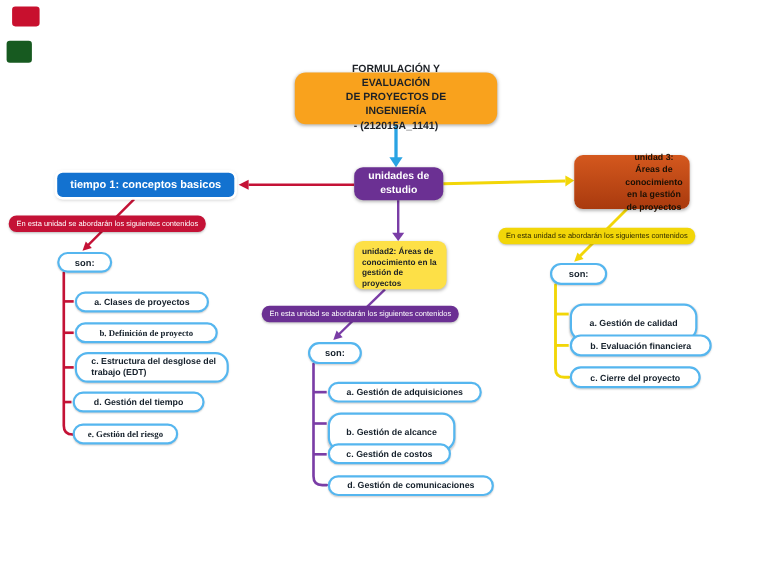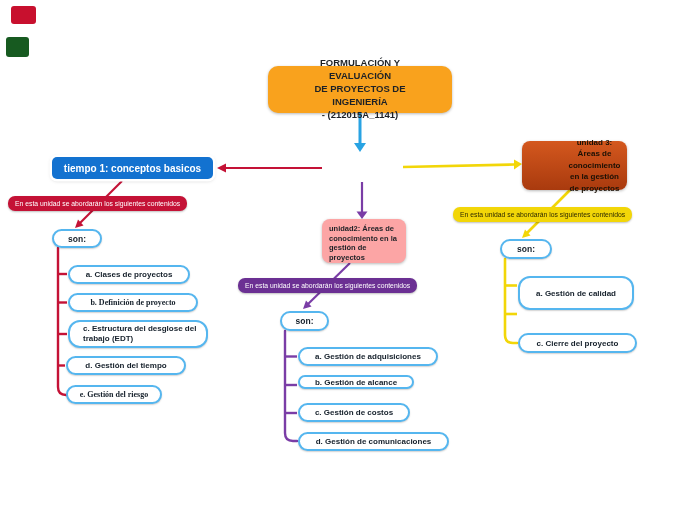--- a/index.html
+++ b/index.html
@@ -11,21 +11,21 @@
   .node{position:absolute;display:flex;align-items:center;justify-content:center;
     text-align:center;box-sizing:border-box;font-weight:bold;}
   .shadow{box-shadow:0 1px 3px rgba(0,0,0,.28);}
   .title-node{background:#F9A21D;border-radius:10px;color:#1d2126;font-size:9.5px;
     line-height:1.35;padding:4px 24px;}
   .title-node span{display:block;}
   .root-node{background:#6B3093;border-radius:8px;color:#ffffff;font-size:9.5px;
     line-height:1.25;padding:3px 4px;}
   .unit1-node{background:#1372D0;border-radius:5px;color:#ffffff;font-size:10px;
     white-space:nowrap;box-shadow:0 0 0 2.5px #ffffff,0 1px 4px rgba(0,0,0,.35);}
-  .unit2-node{background:#fca5a5;border-radius:8px;color:#1d2126;font-size:7.5px;
+  .unit2-node{background:#fde047;border-radius:8px;color:#1d2126;font-size:7.5px;
     line-height:1.28;padding:5px 7px;justify-content:flex-start;text-align:left;
     align-items:flex-start;}
   .unit3-node{background:linear-gradient(#D4581E,#A93A0E);border-radius:8px;color:#1a1005;
     font-size:8px;line-height:1.42;padding:4px 8px;}
   .banner{position:absolute;border-radius:7px;font-size:6.8px;font-weight:normal;
     white-space:nowrap;padding:4px 7px;box-sizing:border-box;display:flex;
     align-items:center;box-shadow:0 1px 2px rgba(0,0,0,.25);}
   .banner-red{background:#C41236;color:#ffffff;}
   .banner-purple{background:#6B3093;color:#ffffff;}
   .banner-yellow{background:#F2D608;color:#2e2a00;}
@@ -84,37 +84,39 @@
   <div class="frag" style="left:6px;top:37px;width:23px;height:20px;background:#175A20;"></div>
 
   <div class="node title-node shadow" style="left:268px;top:66px;width:184px;height:47px;">
     <div>
       <span>FORMULACIÓN Y EVALUACIÓN</span>
       <span>DE PROYECTOS DE INGENIERÍA</span>
       <span>- (212015A_1141)</span>
     </div>
   </div>
 
+  <div class="node root-node shadow" style="left:322px;top:152px;width:81px;height:30px;">unidades de estudio</div>
 
   <div class="node unit1-node" style="left:52px;top:157px;width:161px;height:22px;">tiempo 1: conceptos basicos</div>
   <div class="banner banner-red" style="left:8px;top:196px;height:15px;">En esta unidad se abordarán los siguientes contenidos</div>
   <div class="node son-pill" style="left:52px;top:229px;width:50px;height:19px;">son:</div>
   <div class="node pill" style="left:68px;top:265px;width:122px;height:19px;">a. Clases de proyectos</div>
   <div class="node pill" style="left:68px;top:293px;width:130px;height:19px;font-family:Liberation Serif, serif;">b. Definición de proyecto</div>
   <div class="node pill pill-wrap" style="left:68px;top:320px;width:140px;height:28px;">c. Estructura del desglose del trabajo (EDT)</div>
   <div class="node pill" style="left:66px;top:356px;width:120px;height:19px;">d. Gestión del tiempo</div>
   <div class="node pill" style="left:66px;top:385px;width:96px;height:19px;font-family:Liberation Serif, serif;">e. Gestión del riesgo</div>
 
   <div class="node unit2-node shadow" style="left:322px;top:219px;width:84px;height:44px;">unidad2: Áreas de conocimiento en la gestión de proyectos</div>
   <div class="banner banner-purple" style="left:238px;top:278px;height:15px;">En esta unidad se abordarán los siguientes contenidos</div>
   <div class="node son-pill" style="left:280px;top:311px;width:49px;height:20px;">son:</div>
   <div class="node pill" style="left:298px;top:347px;width:140px;height:19px;">a. Gestión de adquisiciones</div>
-  <div class="node pill" style="left:298px;top:375px;width:116px;height:14px;">b. Gestión de alcance</div>
+  <div class="node pill" style="left:298px;top:375px;width:116px;height:35px;">b. Gestión de alcance</div>
   <div class="node pill" style="left:298px;top:403px;width:112px;height:19px;">c. Gestión de costos</div>
   <div class="node pill" style="left:298px;top:432px;width:151px;height:19px;">d. Gestión de comunicaciones</div>
 
   <div class="node unit3-node shadow" style="left:522px;top:141px;width:105px;height:49px;padding-left:48px;">unidad 3:  Áreas de conocimiento en la gestión de proyectos</div>
   <div class="banner banner-yellow" style="left:453px;top:207px;height:15px;">En esta unidad se abordarán los siguientes contenidos</div>
   <div class="node son-pill" style="left:500px;top:239px;width:52px;height:20px;">son:</div>
   <div class="node pill" style="left:518px;top:276px;width:116px;height:34px;">a. Gestión de calidad</div>
+  <div class="node pill" style="left:518px;top:304px;width:129px;height:20px;">b. Evaluación financiera</div>
   <div class="node pill" style="left:518px;top:333px;width:119px;height:20px;">c. Cierre del proyecto</div>
 
 </div>
 
 </body></html>

